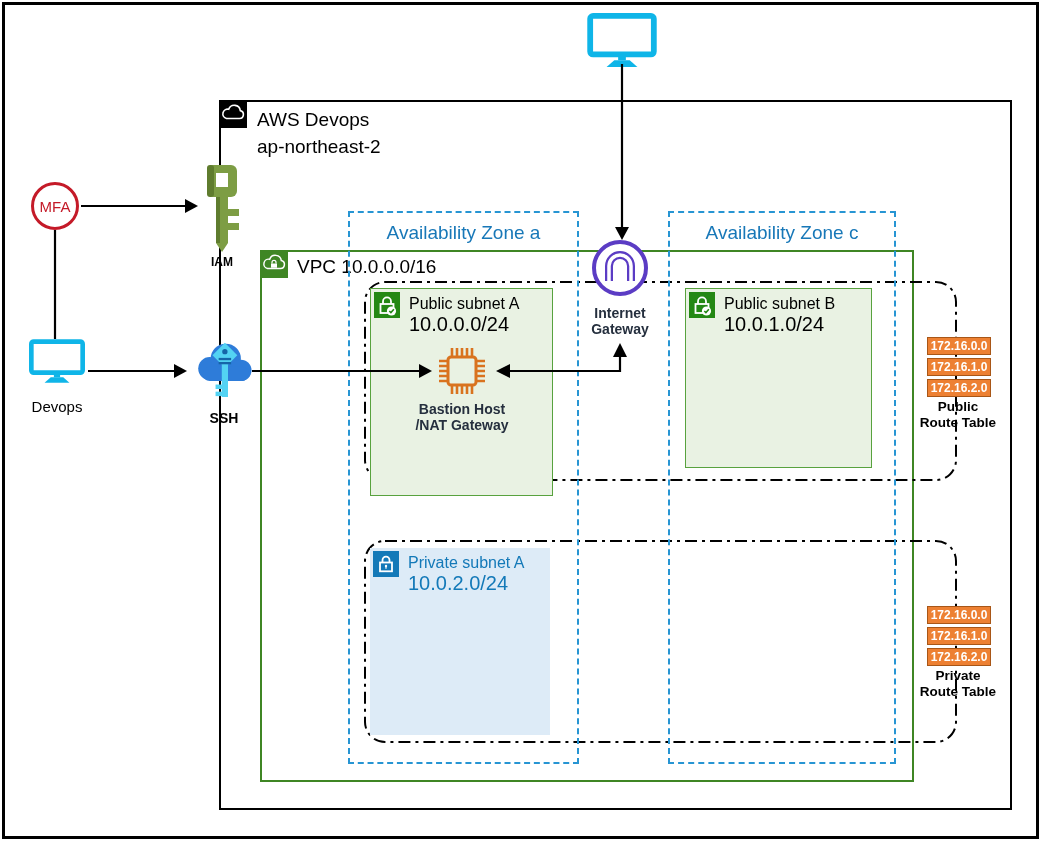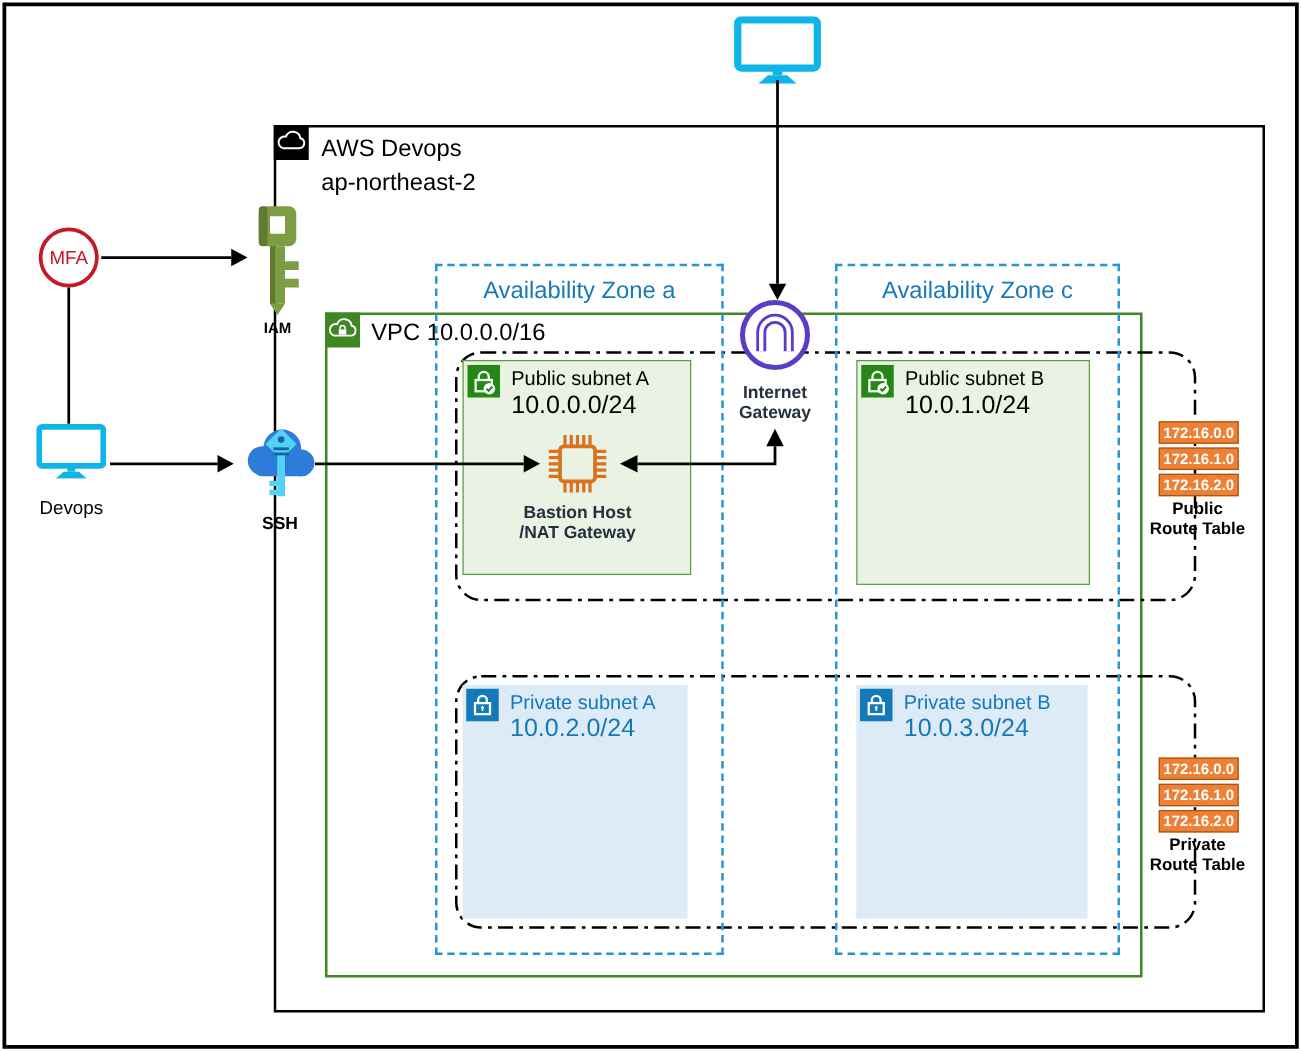--- a/index.html
+++ b/index.html
@@ -14,21 +14,21 @@
   .vpc-badge{left:260px;top:250px;width:28px;height:28px;background:var(--vpc_green);}
   .vpc-title{left:297px;top:256px;font-size:19px;color:#000;}
   .az{border:2px dashed var(--az_blue);}
   .az-a{left:348px;top:211px;width:227px;height:549px;}
   .az-c{left:668px;top:211px;width:224px;height:549px;}
   .az-label{position:absolute;left:0;right:0;top:9px;text-align:center;
             color:var(--az_text);font-size:19px;}
   .subnet{box-sizing:border-box;}
   .subnet.public{background:var(--public_subnet_fill);border:1px solid var(--public_subnet_border);}
   .subnet.private{background:var(--private_subnet_fill);}
-  .sn-a{left:370px;top:288px;width:183px;height:172px;}
+  .sn-a{left:370px;top:288px;width:183px;height:208px;}
   .sn-b{left:685px;top:288px;width:187px;height:180px;}
   .sn-c{left:370px;top:548px;width:180px;height:187px;}
   .sn-d{left:685px;top:548px;width:185px;height:187px;}
   .sn-badge{position:absolute;left:3px;top:3px;width:26px;height:26px;}
   .sn-badge.green{background:var(--public_badge);}
   .sn-badge.blue{background:var(--private_blue);}
   .sn-name{position:absolute;left:38px;top:4px;font-size:16px;line-height:21px;white-space:nowrap;}
   .sn-cidr{position:absolute;left:38px;top:25px;font-size:20px;line-height:21px;white-space:nowrap;}
   .public .sn-name,.public .sn-cidr{color:#000;}
   .private .sn-name,.private .sn-cidr{color:var(--private_blue);}
@@ -116,32 +116,20 @@
       <svg width="26" height="26" viewBox="0 0 26 26">
         <path d="M9.5 11.5 v-2.3 a3.5 3.5 0 0 1 7 0 V11.5" fill="none" stroke="#fff" stroke-width="1.8"></path>
         <rect x="7" y="11.5" width="12" height="8.8" fill="none" stroke="#fff" stroke-width="1.8"></rect>
         <circle cx="13" cy="15" r="1.2" fill="#fff"></circle>
         <path d="M13 15.5 v2.2" stroke="#fff" stroke-width="1.2"></path>
       </svg>
     </div>
     <div class="sn-name">Private subnet A</div>
     <div class="sn-cidr">10.0.2.0/24</div>
   </div>
-  <div class="abs subnet private sn-d">
-    <div class="sn-badge blue">
-      <svg width="26" height="26" viewBox="0 0 26 26">
-        <path d="M9.5 11.5 v-2.3 a3.5 3.5 0 0 1 7 0 V11.5" fill="none" stroke="#fff" stroke-width="1.8"></path>
-        <rect x="7" y="11.5" width="12" height="8.8" fill="none" stroke="#fff" stroke-width="1.8"></rect>
-        <circle cx="13" cy="15" r="1.2" fill="#fff"></circle>
-        <path d="M13 15.5 v2.2" stroke="#fff" stroke-width="1.2"></path>
-      </svg>
-    </div>
-    <div class="sn-name">Private subnet B</div>
-    <div class="sn-cidr">10.0.3.0/24</div>
-  </div>
 
   <div class="rt-entry" style="left:927px;top:337px;">172.16.0.0</div>
   <div class="rt-entry" style="left:927px;top:358px;">172.16.1.0</div>
   <div class="rt-entry" style="left:927px;top:379px;">172.16.2.0</div>
   <div class="rt-title" style="left:898px;top:399px;">
     <div>Public</div>
     <div>Route Table</div>
   </div>
   <div class="rt-entry" style="left:927px;top:606px;">172.16.0.0</div>
   <div class="rt-entry" style="left:927px;top:627px;">172.16.1.0</div>

